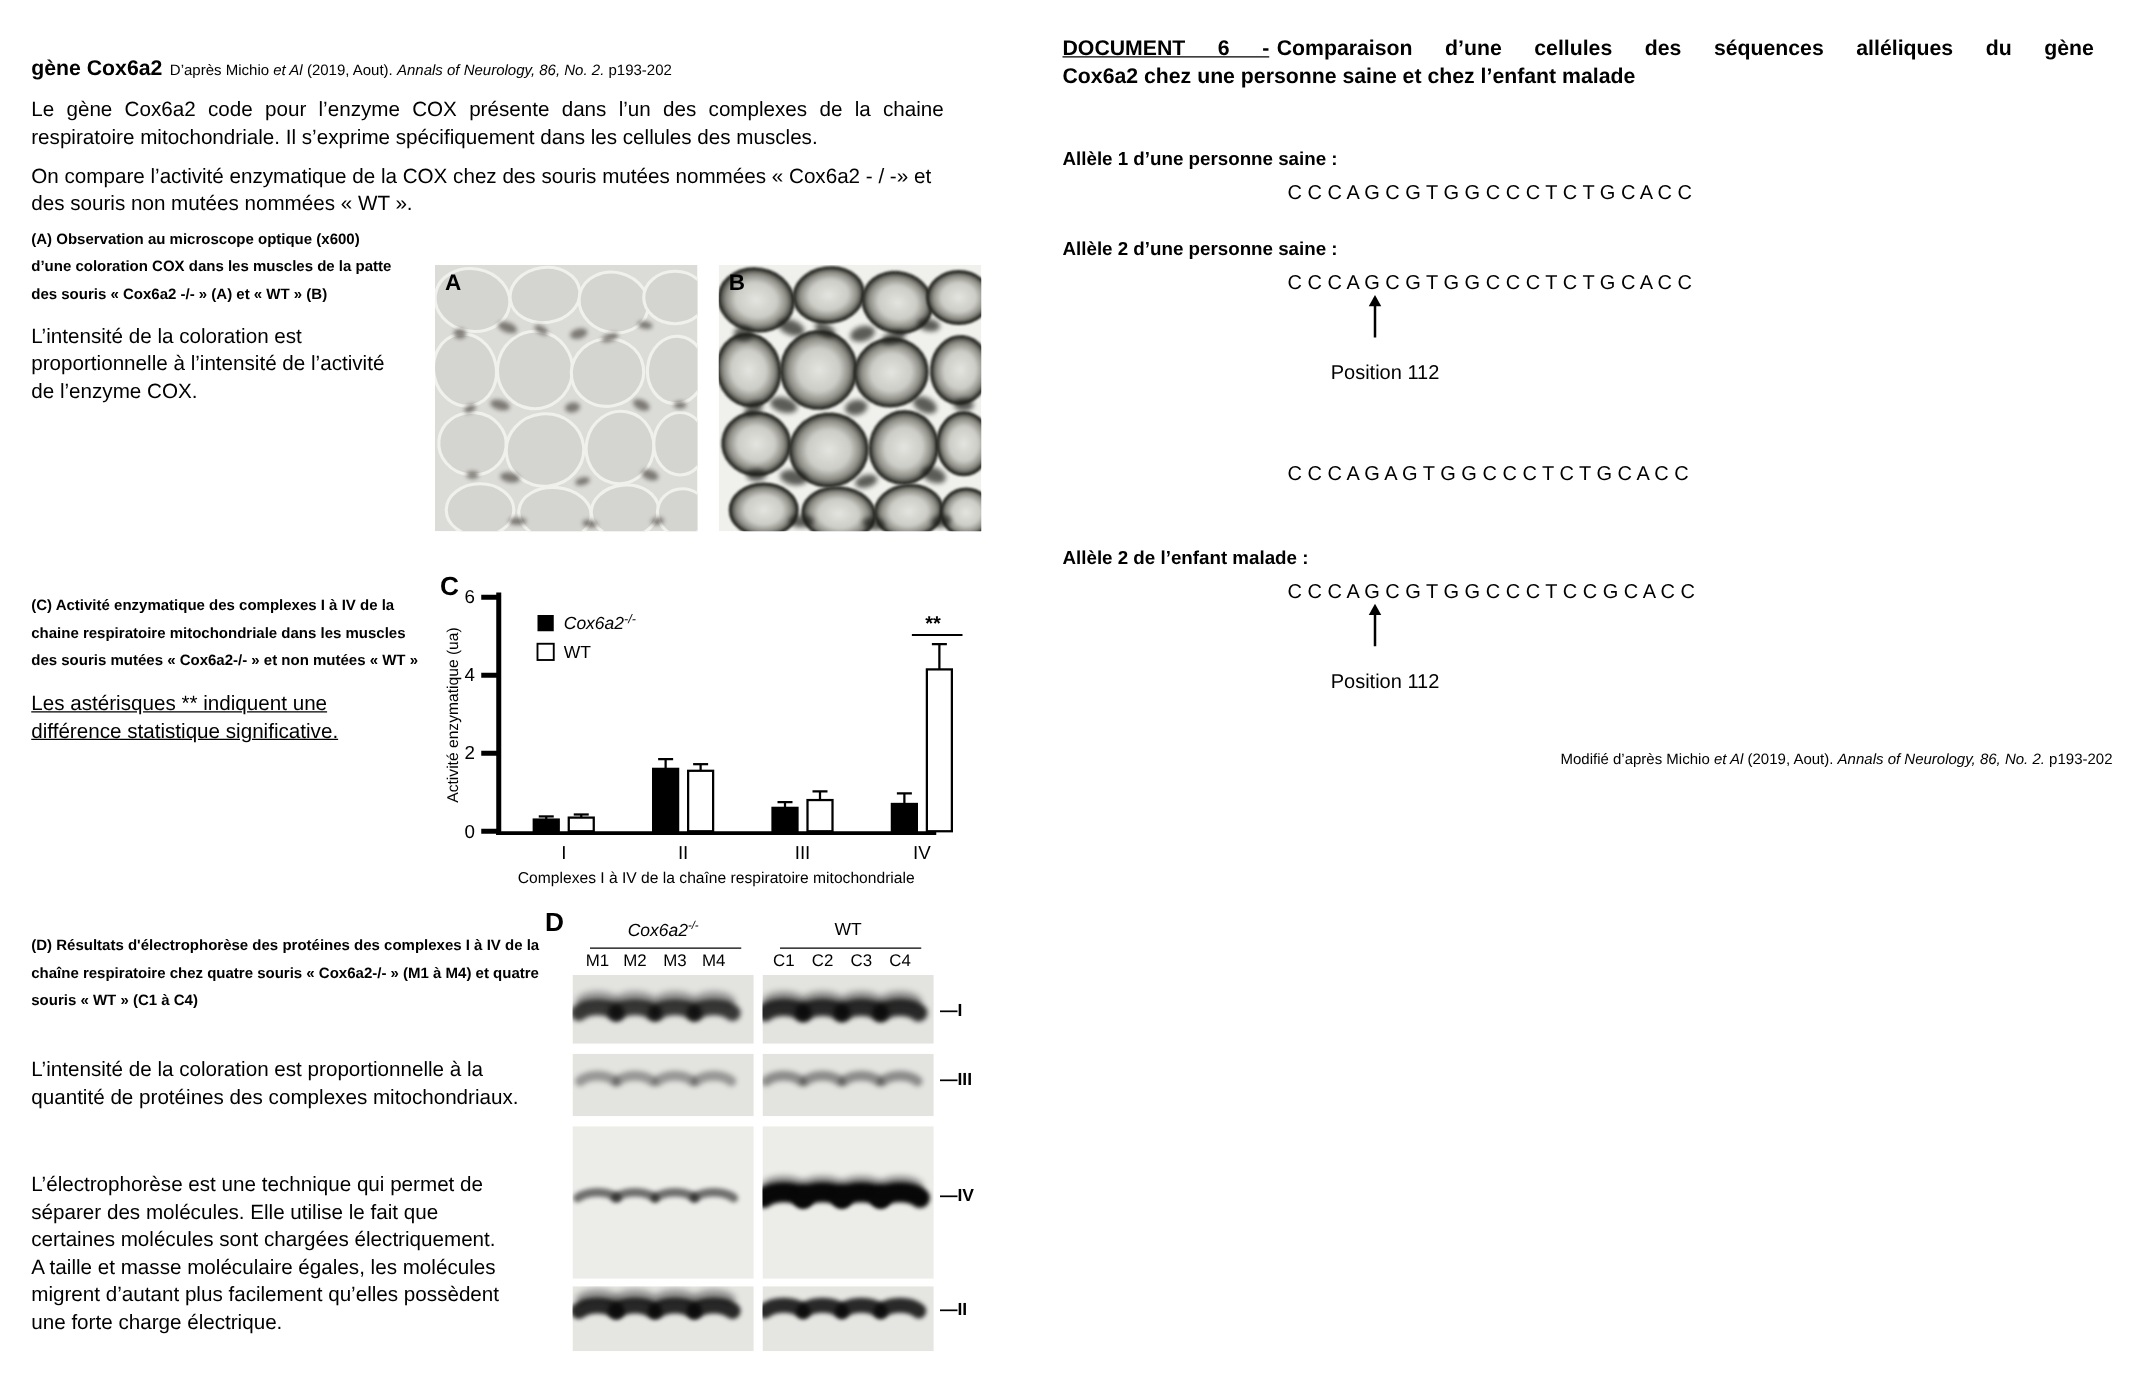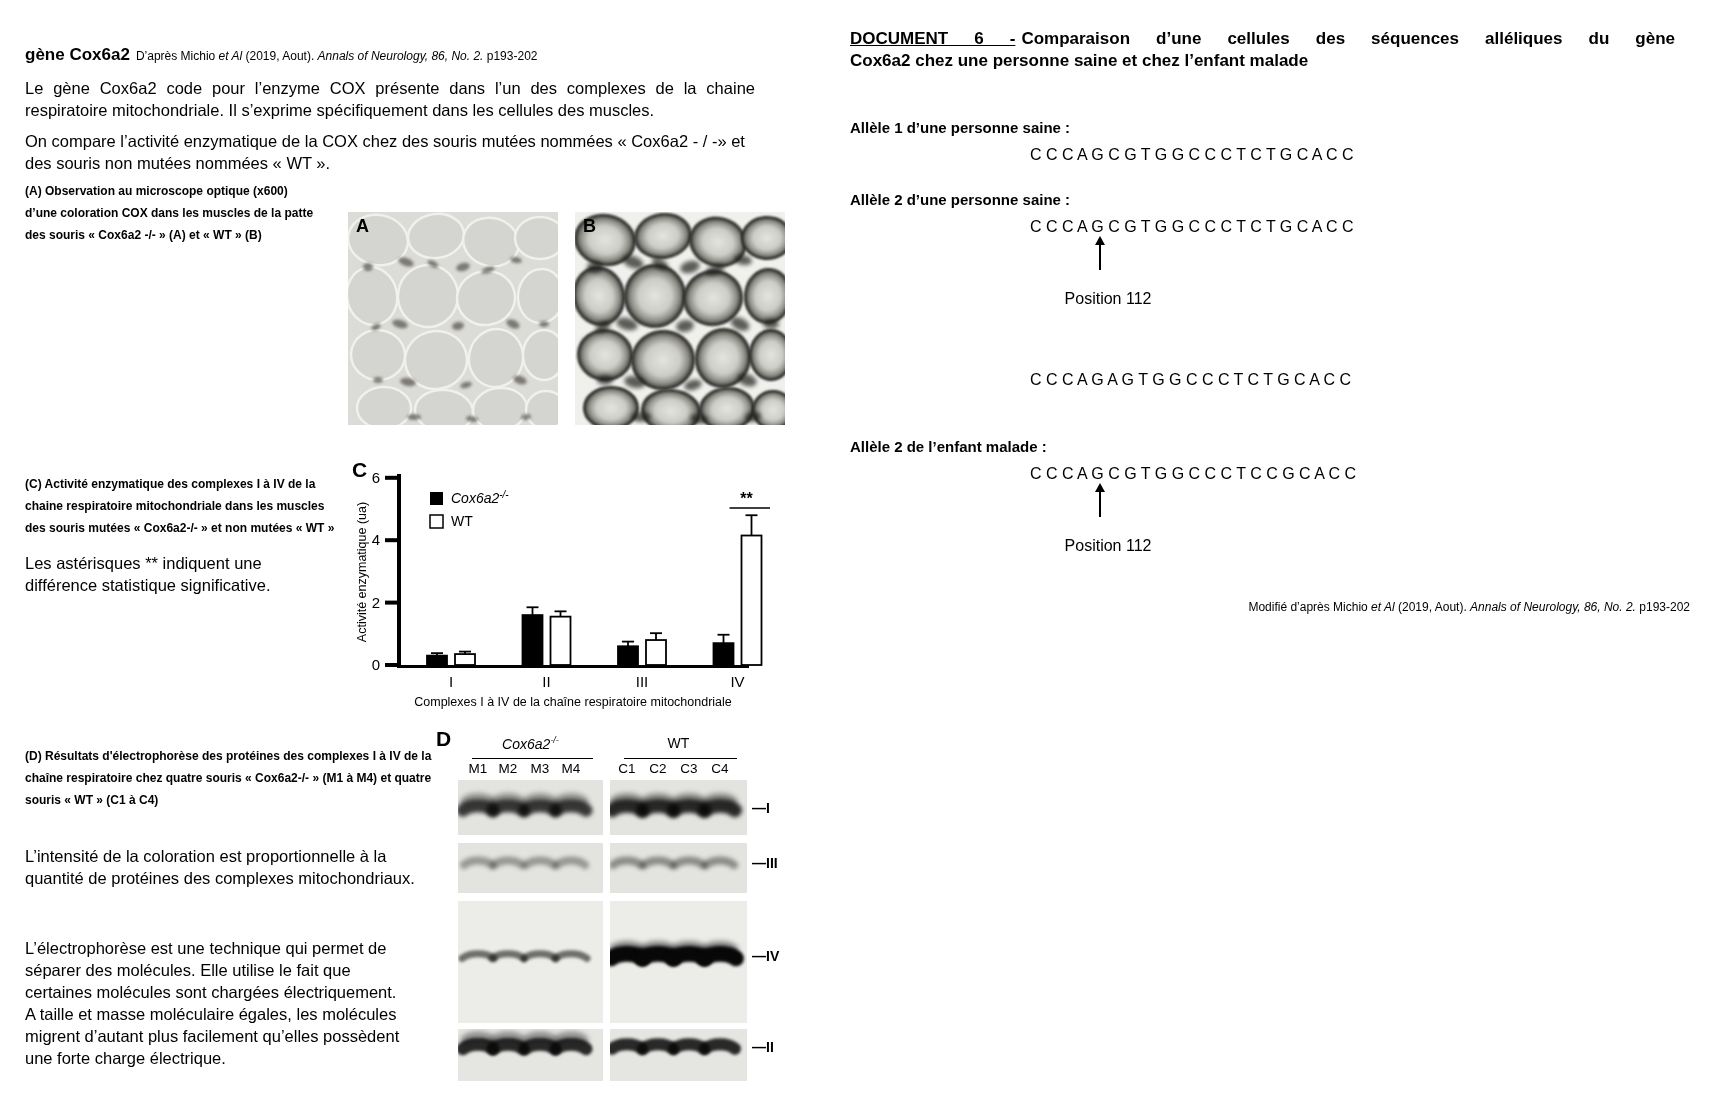--- a/index.html
+++ b/index.html
@@ -45,20 +45,21 @@
     <span>gène Cox6a2</span><span class="cite"><span>D’après Michio </span><span class="i">et Al</span><span> (2019, Aout). </span><span class="i">Annals of Neurology, 86, No. 2.</span><span> p193-202</span></span>
   </div>
 
   <div class="abs body-txt jlast" style="left:0;top:57px;width:730px;">Le gène Cox6a2 code pour l’enzyme COX présente dans l’un des complexes de la chaine</div>
   <div class="abs body-txt" style="left:0;top:79px;width:730px;">respiratoire mitochondriale. Il s’exprime spécifiquement dans les cellules des muscles.</div>
 
   <div class="abs body-txt" style="left:0;top:110px;width:735px;">On compare l’activité enzymatique de la COX chez des souris mutées nommées « Cox6a2 - / -» et des souris non mutées nommées « WT ».</div>
 
   <div class="abs" style="left:0;top:160px;width:292px;">
     <div class="sec-head">(A) Observation au microscope optique (x600) d’une coloration COX dans les muscles de la patte des souris « Cox6a2 -/- » (A) et « WT » (B)</div>
+    <div class="body-txt" style="margin-top:12px;">L’intensité de la coloration est proportionnelle à l’intensité de l’activité de l’enzyme COX.</div>
   </div>
 
   <div id="microA" class="micro" style="left:323px;top:192px;"><svg width="210" height="213">
         <rect x="0" y="0" width="210" height="213" fill="#dbdbd7"></rect>
         <ellipse cx="30" cy="28" rx="30" ry="25" transform="rotate(10 30 28)" fill="#d4d4d0" stroke="#f0f0ec" stroke-width="2.5" style=""></ellipse>
         <ellipse cx="88" cy="24" rx="28" ry="22" transform="rotate(-8 88 24)" fill="#d4d4d0" stroke="#f0f0ec" stroke-width="2.5" style=""></ellipse>
         <ellipse cx="143" cy="30" rx="28" ry="24" transform="rotate(15 143 30)" fill="#d4d4d0" stroke="#f0f0ec" stroke-width="2.5" style=""></ellipse>
         <ellipse cx="192" cy="26" rx="25" ry="21" transform="rotate(0 192 26)" fill="#d4d4d0" stroke="#f0f0ec" stroke-width="2.5" style=""></ellipse>
         <ellipse cx="24" cy="84" rx="25" ry="29" transform="rotate(-12 24 84)" fill="#d4d4d0" stroke="#f0f0ec" stroke-width="2.5" style=""></ellipse>
         <ellipse cx="80" cy="84" rx="30" ry="31" transform="rotate(8 80 84)" fill="#d4d4d0" stroke="#f0f0ec" stroke-width="2.5" style=""></ellipse>
@@ -136,21 +137,21 @@
         <ellipse cx="30" cy="168" rx="8" ry="5" transform="rotate(0 30 168)" fill="#1d1d1a" opacity="0.7" style="filter:blur(2px)"></ellipse>
         <ellipse cx="66" cy="205" rx="10" ry="5" transform="rotate(0 66 205)" fill="#1d1d1a" opacity="0.7" style="filter:blur(2px)"></ellipse>
         <ellipse cx="124" cy="207" rx="9" ry="5" transform="rotate(10 124 207)" fill="#1d1d1a" opacity="0.7" style="filter:blur(2px)"></ellipse>
         <ellipse cx="178" cy="205" rx="8" ry="5" transform="rotate(-10 178 205)" fill="#1d1d1a" opacity="0.7" style="filter:blur(2px)"></ellipse>
       </svg>
     <div class="micro-label">B</div>
   </div>
 
   <div class="abs" style="left:0;top:453px;width:310px;">
     <div class="sec-head">(C) Activité enzymatique des complexes I à IV de la chaine respiratoire mitochondriale dans les muscles des souris mutées « Cox6a2-/- » et non mutées « WT »</div>
-    <div class="body-txt" style="margin-top:13px;">Les astérisques ** indiquent une différence statistique significative.</div>
+    <div class="body-txt" style="margin-top:13px;text-decoration:underline;">Les astérisques ** indiquent une différence statistique significative.</div>
   </div>
 
   <div id="chartC" class="abs" style="left:305px;top:430px;width:440px;height:290px;">
     <div class="panel-letter" style="left:22px;top:8px;">C</div>
   <svg width="440" height="290">
         <rect x="67" y="24" width="4" height="194" fill="#000"></rect>
         <rect x="67" y="215" width="352" height="3" fill="#000"></rect>
         <rect x="55" y="213" width="13" height="4" fill="#000"></rect>
         <text x="50" y="220" text-anchor="end" font-size="15">0</text>
         <rect x="55" y="150.6" width="13" height="4" fill="#000"></rect>

